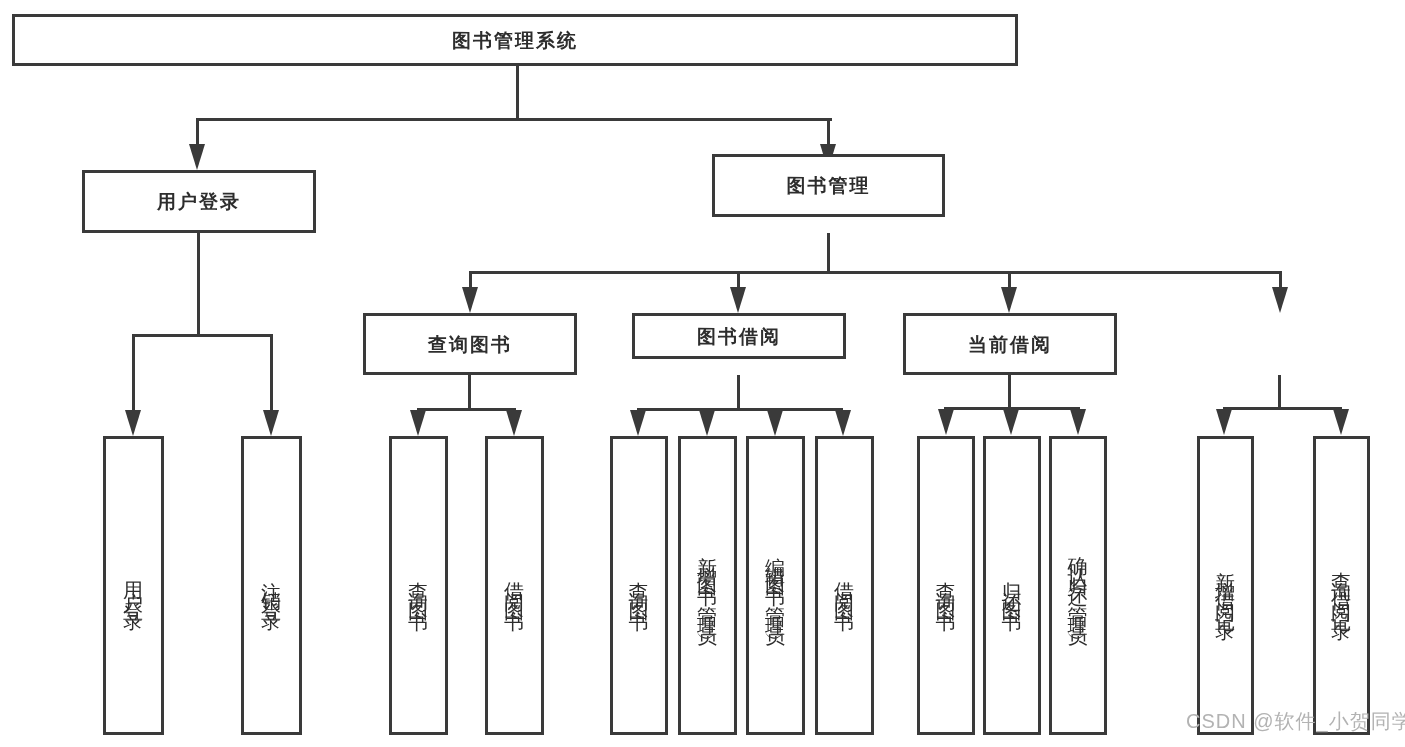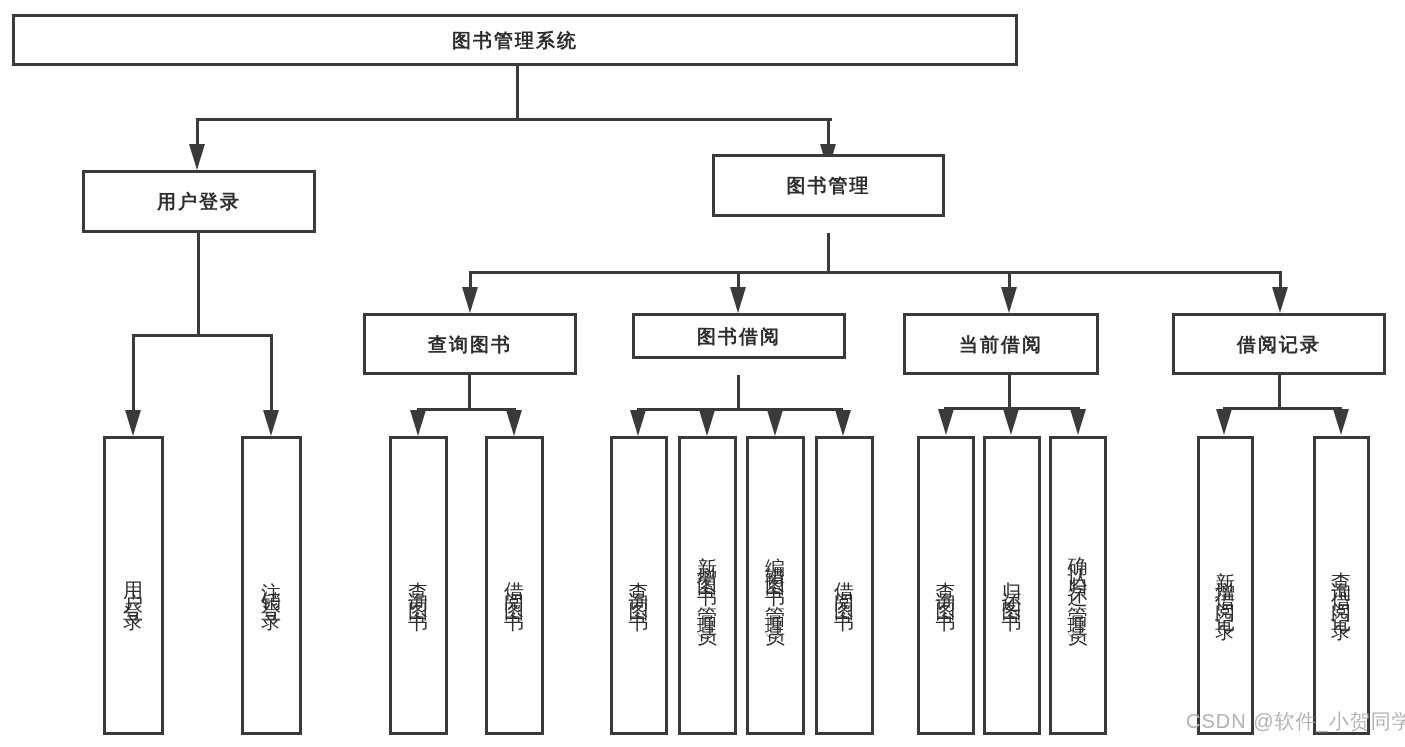--- a/index.html
+++ b/index.html
@@ -94,22 +94,21 @@
   <div class="arrow" style="left:462px;top:287px"></div>
   <div class="line" style="left:737px;top:271px;width:3px;height:18px"></div>
   <div class="arrow" style="left:730px;top:287px"></div>
   <div class="line" style="left:1008px;top:271px;width:3px;height:18px"></div>
   <div class="arrow" style="left:1001px;top:287px"></div>
   <div class="line" style="left:1279px;top:271px;width:3px;height:18px"></div>
   <div class="arrow" style="left:1272px;top:287px"></div>
 
   <div class="box hbox" style="left:363px;top:313px;width:214px;height:62px">查询图书</div>
   <div class="box hbox" style="left:632px;top:313px;width:214px;height:46px">图书借阅</div>
-  <div class="box hbox" style="left:903px;top:313px;width:196px;height:62px">当前借阅</div>
-  <div class="box hbox" style="left:1172px;top:313px;width:214px;height:62px">借阅记录</div>
+  <div class="box hbox" style="left:903px;top:313px;width:214px;height:62px">当前借阅</div>
 
   <div class="line" style="left:468px;top:375px;width:3px;height:35px"></div>
   <div class="line" style="left:417px;top:408px;width:99px;height:3px"></div>
   <div class="arrow" style="left:410px;top:410px"></div>
   <div class="arrow" style="left:506px;top:410px"></div>
 
   <div class="line" style="left:737px;top:375px;width:3px;height:35px"></div>
   <div class="line" style="left:637px;top:408px;width:206px;height:3px"></div>
   <div class="arrow" style="left:630px;top:410px"></div>
   <div class="arrow" style="left:699px;top:410px"></div>

